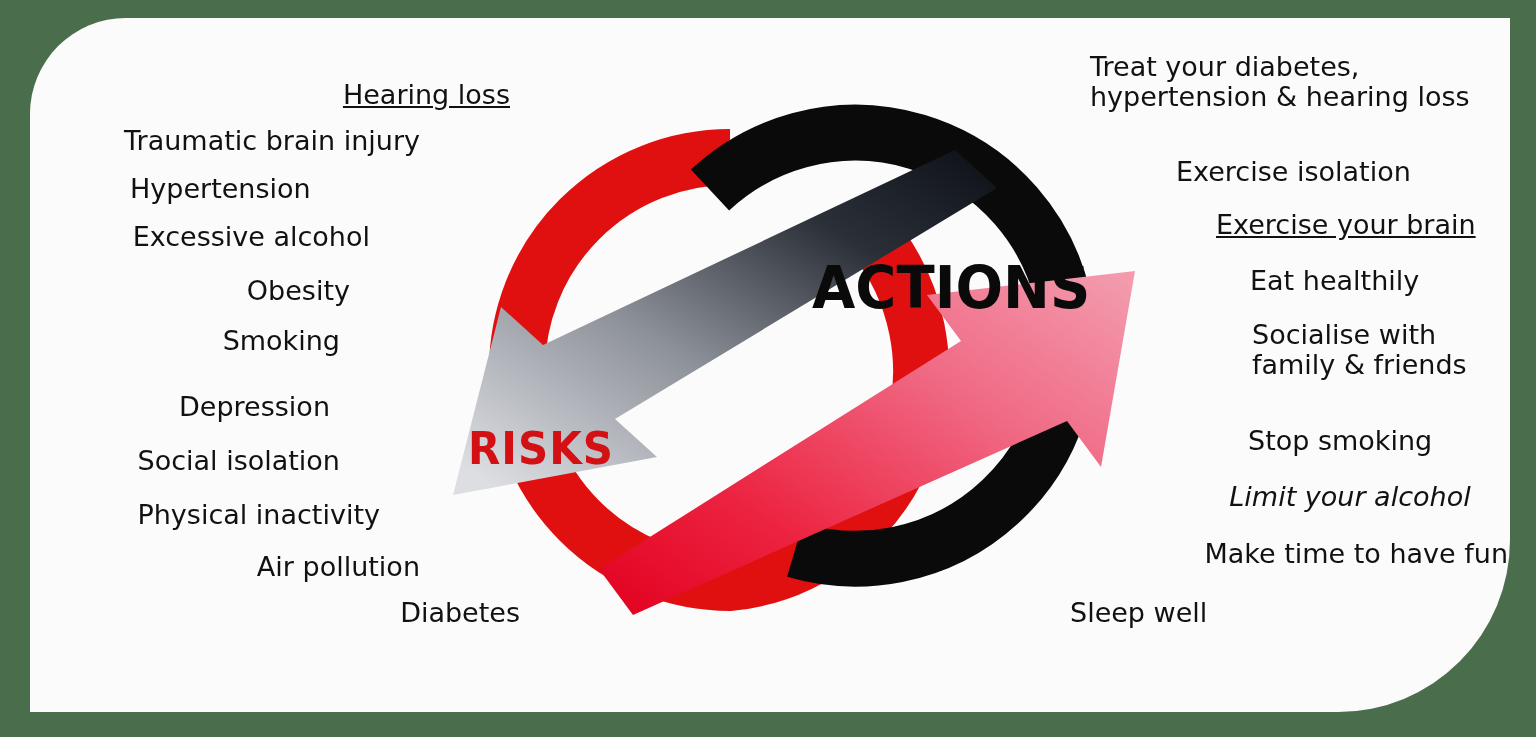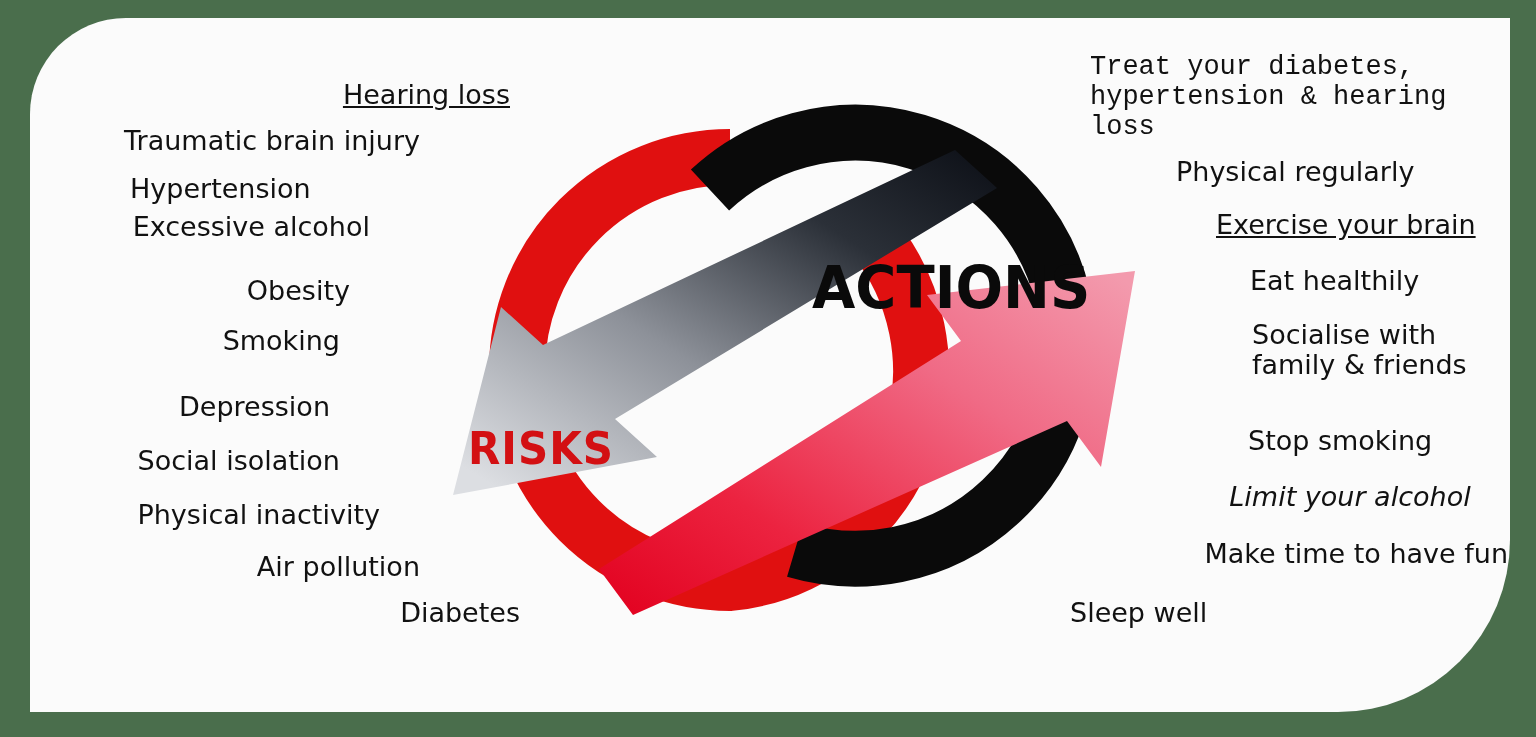--- a/index.html
+++ b/index.html
@@ -162,33 +162,33 @@
     </g>
   </svg>
 
   <div class="wordmark" id="risks-label">RISKS</div>
   <div class="wordmark" id="actions-label">ACTIONS</div>
 
   <div class="label-col" id="risk-col">
       <div class="lbl" style="top: 0px; left: 300px; width: 190px; text-align: right; text-decoration: underline;">Hearing loss</div>
       <div class="lbl" style="top: 46px; left: 70px; width: 330px; text-align: right;">Traumatic brain injury</div>
       <div class="lbl" style="top: 94px; left: 110px; width: 270px; text-align: left;">Hypertension</div>
-      <div class="lbl" style="top: 132px; left: 30px; width: 320px; text-align: right;">Excessive alcohol</div>
+      <div class="lbl" style="top: 142px; left: 30px; width: 320px; text-align: right;">Excessive alcohol</div>
       <div class="lbl" style="top: 196px; left: 140px; width: 190px; text-align: right;">Obesity</div>
       <div class="lbl" style="top: 246px; left: 120px; width: 200px; text-align: right;">Smoking</div>
       <div class="lbl" style="top: 312px; left: 90px; width: 220px; text-align: right;">Depression</div>
       <div class="lbl" style="top: 366px; left: 60px; width: 260px; text-align: right;">Social isolation</div>
       <div class="lbl" style="top: 420px; left: 70px; width: 290px; text-align: right;">Physical inactivity</div>
       <div class="lbl" style="top: 472px; left: 200px; width: 200px; text-align: right;">Air pollution</div>
       <div class="lbl" style="top: 518px; left: 330px; width: 170px; text-align: right;">Diabetes</div>
     </div>
 
   <div class="label-col" id="action-col">
-      <div class="lbl two-line" style="top: 0px; left: 70px; width: 400px; text-align: left; font-family: Liberation Mono, monospace;">Treat your diabetes,<br>hypertension &amp; hearing loss</div>
-      <div class="lbl" style="top: 105px; left: 156px; width: 300px; text-align: left;">Physical regularly</div>
+      <div class="lbl two-line" style="top: 0px; left: 70px; width: 400px; text-align: left;">Treat your diabetes,<br>hypertension &amp; hearing loss</div>
+      <div class="lbl" style="top: 105px; left: 156px; width: 300px; text-align: left;">Exercise isolation</div>
       <div class="lbl" style="top: 158px; left: 196px; width: 300px; text-align: left; text-decoration: underline;">Exercise your brain</div>
       <div class="lbl" style="top: 214px; left: 230px; width: 240px; text-align: left;">Eat healthily</div>
       <div class="lbl two-line" style="top: 268px; left: 232px; width: 260px; text-align: left;">Socialise with<br>family &amp; friends</div>
       <div class="lbl" style="top: 374px; left: 228px; width: 250px; text-align: left;">Stop smoking</div>
       <div class="lbl" style="top: 430px; left: 190px; width: 280px; text-align: center; font-style: italic;">Limit your alcohol</div>
       <div class="lbl" style="top: 487px; left: 138px; width: 350px; text-align: right;">Make time to have fun</div>
       <div class="lbl" style="top: 546px; left: 50px; width: 200px; text-align: left;">Sleep well</div>
     </div>
 
 </div>

